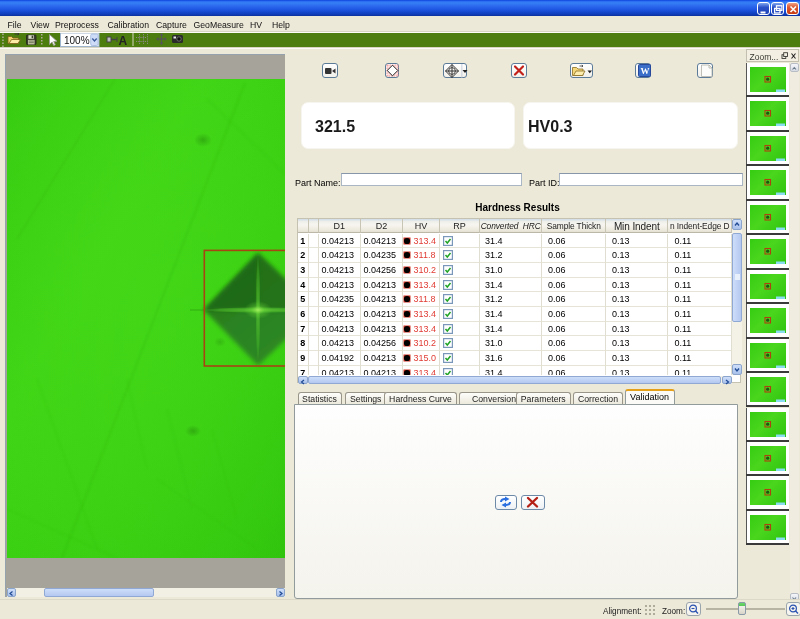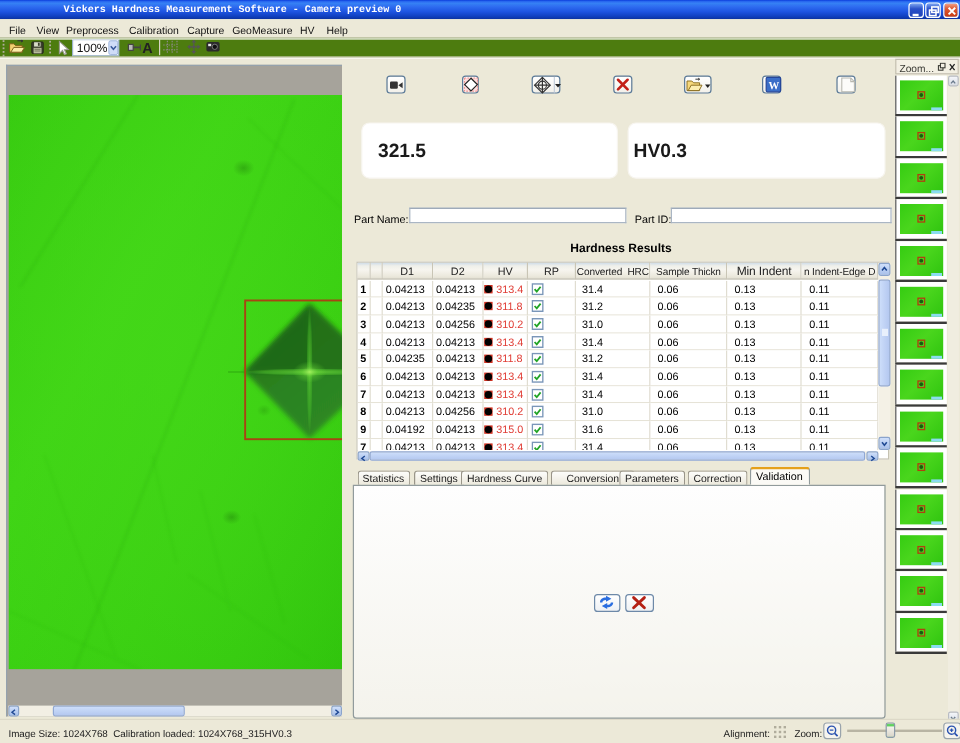--- a/index.html
+++ b/index.html
@@ -48,21 +48,20 @@
 .thcell{position:absolute;left:0;width:43px;height:32.4px;background:#fff;border-left:1.5px solid #555;}
 .thsep{position:absolute;left:0;width:43.5px;height:2px;background:#3a3a3a}
 .thimg{position:absolute;left:3px;top:4px;width:36px;height:25px;background:linear-gradient(135deg,#35cc12,#4ad61d 45%,#2fc40f);}
 
 #statusbar{position:absolute;left:0;top:599px;width:800px;height:20px;background:#ece9d8;border-top:1px solid #ddd9c8}
 #statusbar .txt{position:absolute;top:7px;font-size:8.2px;color:#222}
 </style></head>
 <body>
 
 <div id="titlebar">
-  <div id="title-text">Vickers Hardness Measurement Software - Camera preview 0</div>
   <div class="tbtn" style="left:756.5px;background:linear-gradient(180deg,#7da4ef,#2a50c8 40%,#1f44b8)">
     <svg width="13" height="13">
         <rect x="2.5" y="8.5" width="5" height="2" fill="#fff"></rect>
       </svg>
   </div>
   <div class="tbtn" style="left:771px;background:linear-gradient(180deg,#7da4ef,#2a50c8 40%,#1f44b8)">
     <svg width="13" height="13">
         <g fill="none" stroke="#fff" stroke-width="1.3">
           <rect x="4.5" y="2.8" width="5.4" height="4.6"></rect>
           <rect x="2.6" y="5.4" width="5.4" height="4.6"></rect>
@@ -321,21 +320,21 @@
 
 <div id="tbl-title">Hardness Results</div>
 <div id="tbl">
     <div style="position: absolute; left: 0px; top: 0px; width: 434.5px; height: 14.5px;">
       <div class="th" style="left: 0px; width: 11.5px;"></div>
       <div class="th" style="left: 11.5px; width: 9.5px;"></div>
       <div class="th" style="left: 21px; width: 42.4px;">D1</div>
       <div class="th" style="left: 63.4px; width: 42.2px;">D2</div>
       <div class="th" style="left: 105.6px; width: 36.9px;">HV</div>
       <div class="th" style="left: 142.5px; width: 40px;">RP</div>
-      <div class="th" style="left: 182.5px; width: 62.4px; font-size: 8.4px; letter-spacing: -0.1px;">Converted&nbsp;&nbsp;HRC</div>
+      <div class="th" style="left: 182.5px; width: 62.4px; font-size: 8.4px; letter-spacing: -0.1px; font-style: italic;">Converted&nbsp;&nbsp;HRC</div>
       <div class="th" style="left: 244.9px; width: 63.7px; font-size: 8.4px; letter-spacing: -0.1px;">Sample Thickn</div>
       <div class="th" style="left: 308.6px; width: 62.3px; font-size: 10px; letter-spacing: -0.1px;">Min Indent Dist</div>
       <div class="th" style="left: 370.9px; width: 63.6px; font-size: 8.4px; letter-spacing: -0.1px;">n Indent-Edge D</div>
     </div>
     <div style="position: absolute; left: 0px; top: 14.5px; width: 434.5px; height: 141.5px; overflow: hidden;">
       <div class="tr" style="top: 0px;">
         <div class="td rownum" style="left: 0px; width: 11.5px;">1</div>
         <div class="td " style="left: 11.5px; width: 9.5px;"></div>
         <div class="td " style="left: 21px; width: 42.4px; padding-left: 3px;">0.04213</div>
         <div class="td " style="left: 63.4px; width: 42.2px; padding-left: 2.5px;">0.04213</div>
@@ -689,21 +688,20 @@
       <div style="position:absolute;left:0;top:0;width:8.5px;height:9px;background:linear-gradient(180deg,#f4f6fa,#d8dce4);border:1px solid #b8bcc4;border-radius:2px"><svg width="6.5" height="7">
           <path d="M1.5 4.5 L3.3 2.5 L5 4.5" stroke="#6a7a8c" stroke-width="1.1" fill="none"></path>
         </svg></div>
       <div style="position:absolute;left:0;top:530px;width:8.5px;height:9px;background:linear-gradient(180deg,#f4f6fa,#d8dce4);border:1px solid #b8bcc4;border-radius:2px"><svg width="6.5" height="7">
           <path d="M1.5 2.5 L3.3 4.5 L5 2.5" stroke="#6a7a8c" stroke-width="1.1" fill="none"></path>
         </svg></div>
     </div>
   </div>
 
 <div id="statusbar">
-  <span class="txt" style="left:7px">Image Size: 1024X768&nbsp;&nbsp;Calibration loaded: 1024X768_315HV0.3</span>
   <span class="txt" style="left:603px">Alignment:</span>
   <span class="txt" style="left:662px">Zoom:</span>
 </div>
 <svg class="abs" style="left:644px;top:604px" width="14" height="12">
     <g fill="#b0ac9c">
       <rect x="1" y="1" width="2" height="2"></rect>
       <rect x="5" y="1" width="2" height="2"></rect>
       <rect x="9" y="1" width="2" height="2"></rect>
       <rect x="1" y="5" width="2" height="2"></rect>
       <rect x="5" y="5" width="2" height="2"></rect>

